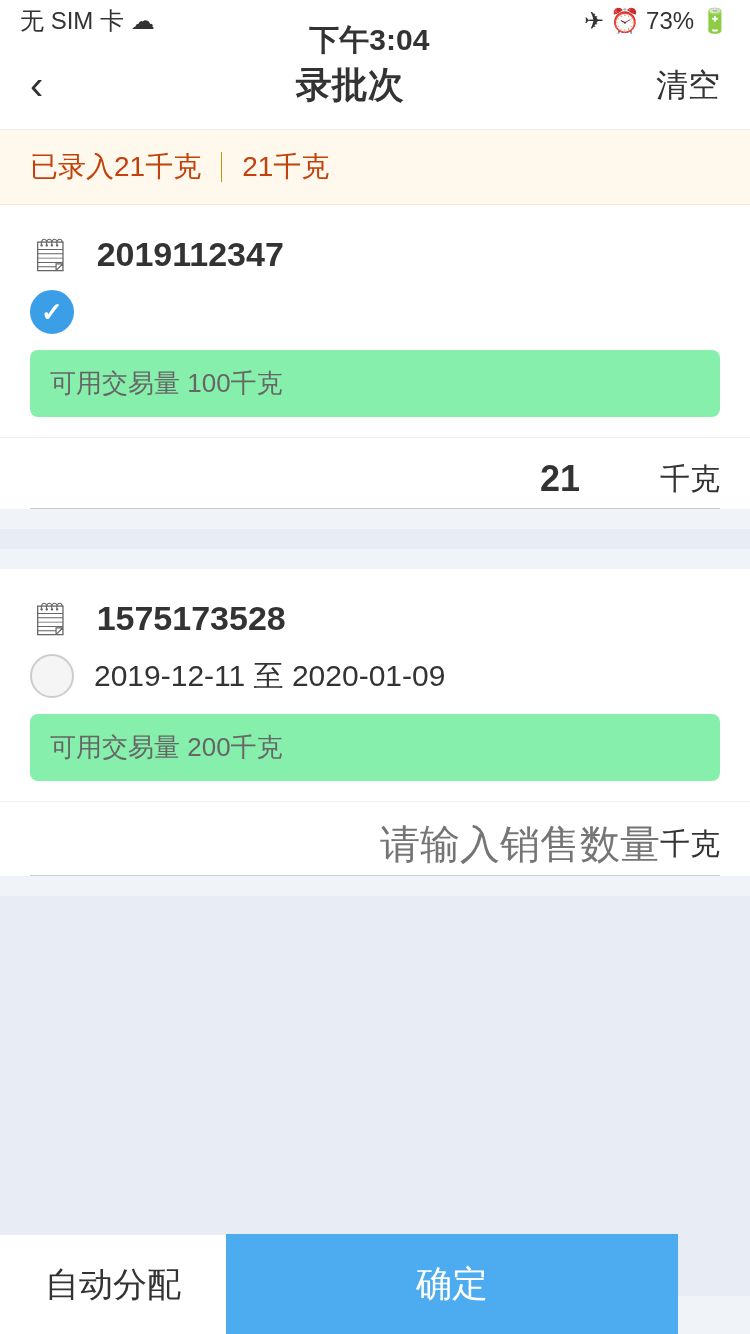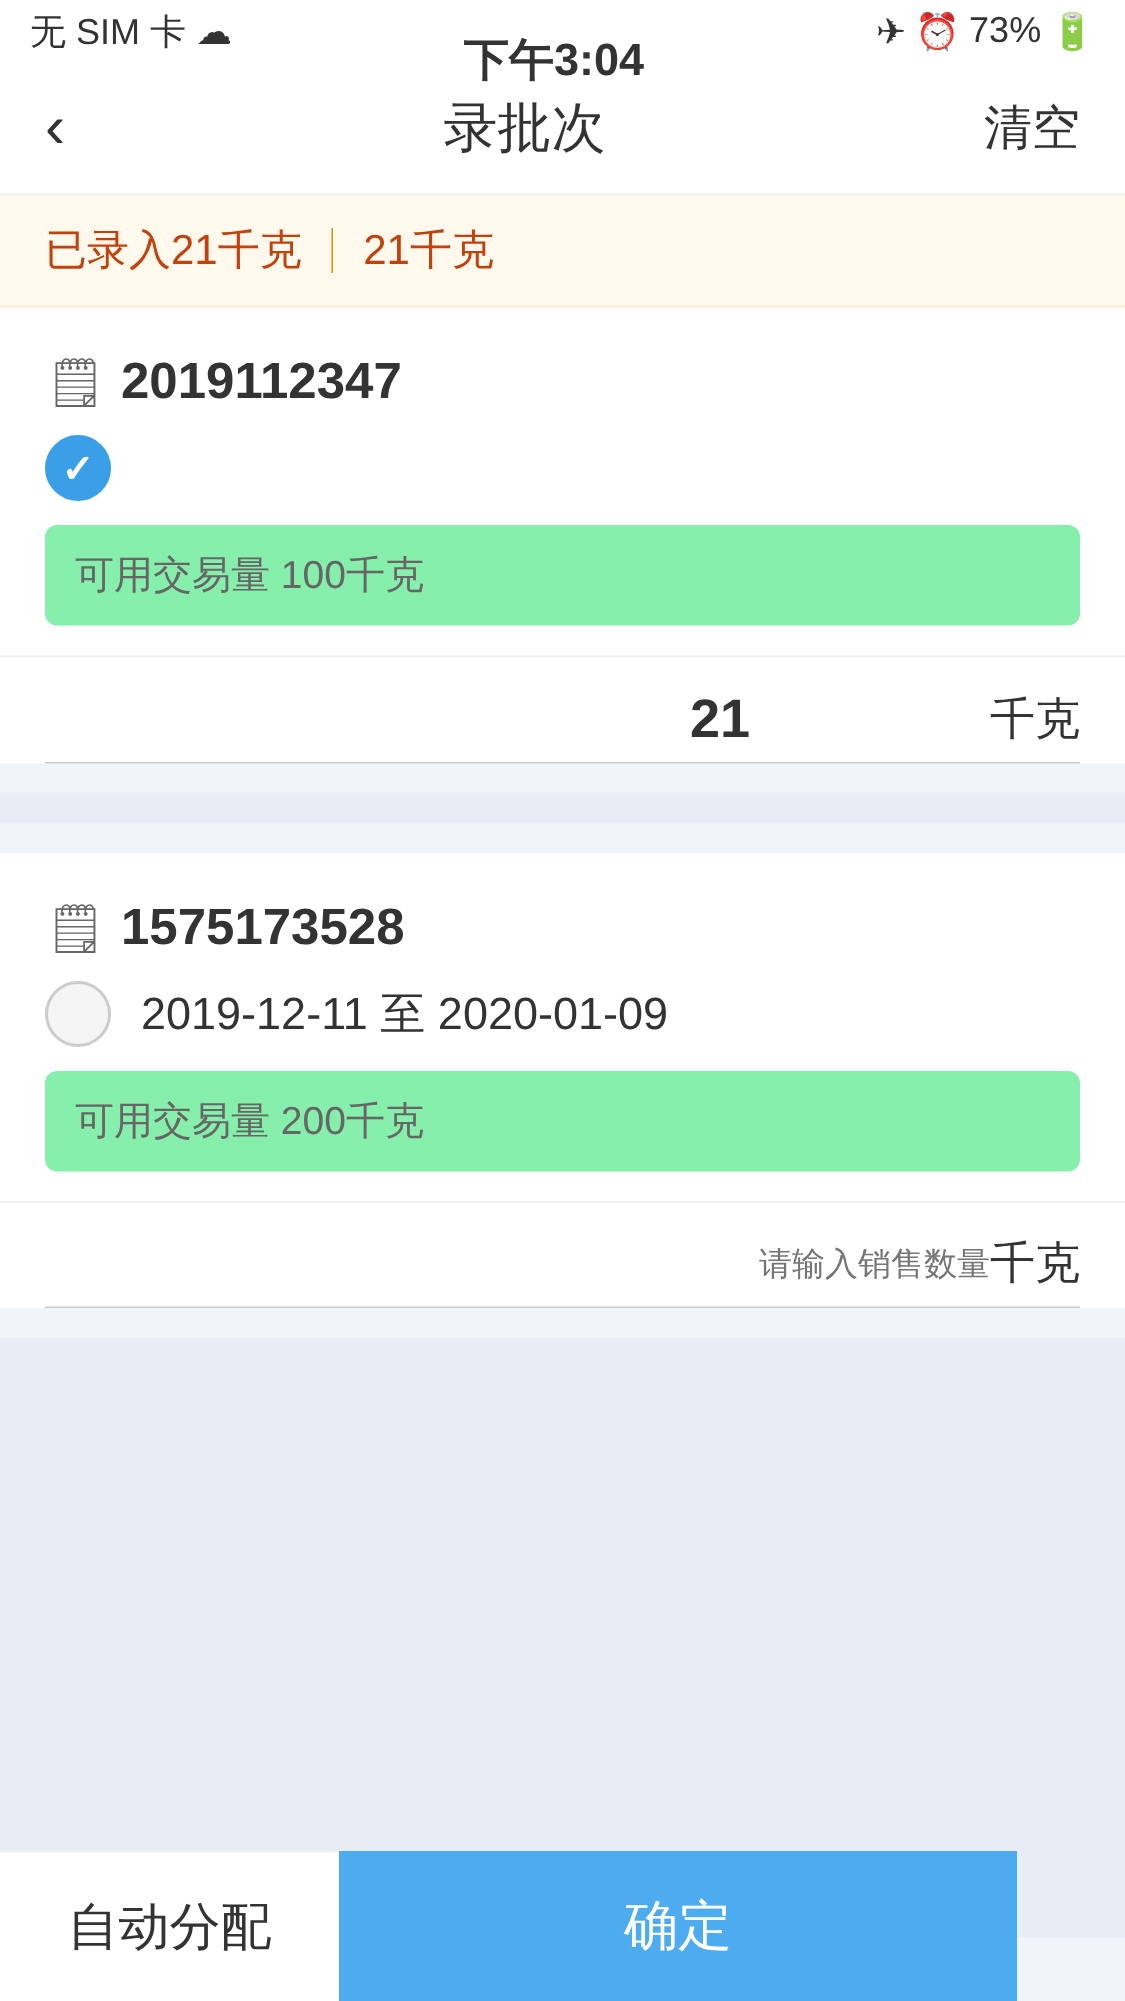--- a/index.html
+++ b/index.html
@@ -39,21 +39,21 @@
       border-bottom: 1px solid #eee;
     }
     .nav-back {
       font-size: 40px;
       color: #333;
       cursor: pointer;
       font-weight: 300;
     }
     .nav-title {
       font-size: 36px;
-      font-weight: 400;
+      font-weight: 700;
       color: #333;
     }
     .nav-clear {
       font-size: 32px;
       color: #333;
       cursor: pointer;
     }
 
     
     .info-banner {
@@ -91,20 +91,21 @@
     }
     .batch-icon {
       font-size: 32px;
       color: #666;
       margin-right: 10px;
     }
     .batch-number {
       font-size: 34px;
       font-weight: 600;
       color: #333;
+      margin-left: 16px;
     }
 
     .date-row {
       display: flex;
       align-items: center;
       margin-bottom: 16px;
     }
     .radio-circle {
       width: 44px;
       height: 44px;
@@ -142,21 +143,21 @@
     }
 
     .qty-row {
       display: flex;
       align-items: center;
       justify-content: flex-end;
       padding: 20px 30px 0 30px;
       border-top: 1px solid #eee;
     }
     .qty-input {
-      text-align: left;
+      text-align: center;
       font-size: 36px;
       color: #333;
       font-weight: 600;
       border: none;
       outline: none;
       background: transparent;
       width: 200px;
     }
     .qty-unit {
       font-size: 30px;
@@ -169,21 +170,21 @@
     }
 
     
     .card-section {
       background: #fff;
       margin-top: 20px;
     }
 
     .qty-input-placeholder {
       text-align: right;
-      font-size: 22px;
+      font-size: 40px;
       color: #ccc;
       border: none;
       outline: none;
       background: transparent;
       width: 300px;
     }
 
     
     .empty-area {
       background: #e8edf5;

